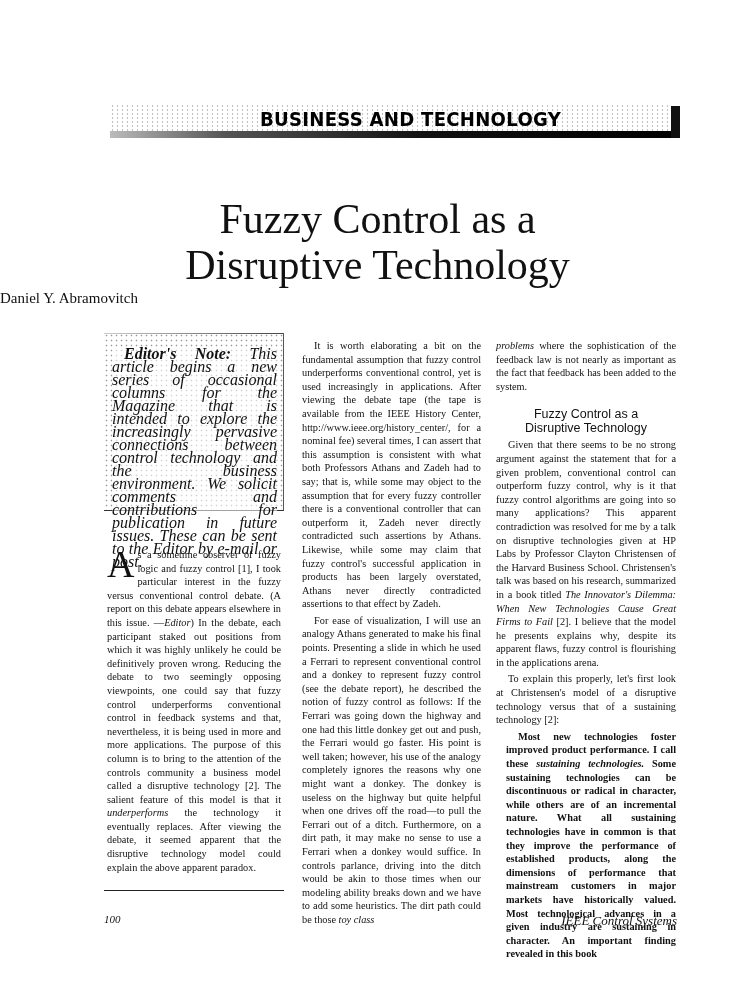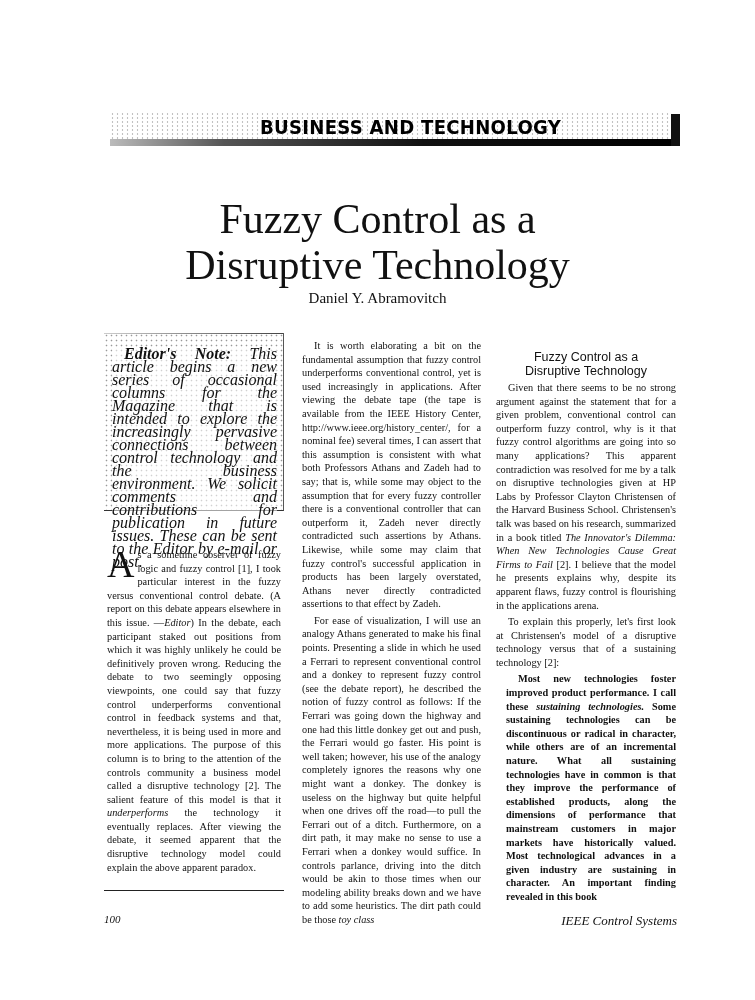--- a/index.html
+++ b/index.html
@@ -1,33 +1,33 @@
 <!DOCTYPE html>
 <html><head>
 <meta charset="utf-8">
 <style>
   html, body { margin: 0; padding: 0; background: #ffffff; }
   body { width: 755px; height: 1000px; position: relative; overflow: hidden;
          font-family: "Liberation Serif", "DejaVu Serif", serif; color: #111; }
 
-  .banner { position: absolute; left: 110px; top: 108px; width: 570px; height: 38px; }
+  .banner { position: absolute; left: 110px; top: 100px; width: 570px; height: 38px; }
   .banner-bar { position: absolute; left: 0; right: 0; bottom: 0; height: 7px;
     background: linear-gradient(90deg, #bbb 0%, #555 20%, #111 55%, #000 100%); }
   .banner-speckle { position: absolute; left: 0; right: 8px; top: 4px; bottom: 6px;
     background-image: radial-gradient(#777 0.8px, transparent 1.2px);
     background-size: 5px 4px; opacity: 0.45; }
   .banner-cap { position: absolute; right: 0; top: 6px; width: 9px; bottom: 0; background: #111; }
   .banner-text { position: absolute; left: 150px; top: 8px;
     font-family: "DejaVu Sans", "Liberation Sans", sans-serif; font-weight: 900;
     font-size: 19px; letter-spacing: 0.3px; color: #000; transform: scaleX(0.95);
     transform-origin: left center; }
 
   .title { position: absolute; left: 0; right: 0; top: 196px; text-align: center;
     font-size: 42px; line-height: 46px; font-weight: normal; }
-  .author { position: absolute; left: 0; right: 0; top: 290px; text-align: center;
+  .author { position: absolute; left: 0; right: 0; top: 290px; text-align: left;
     font-size: 15px; }
 
   .col { position: absolute; font-size: 10.3px; line-height: 13.6px; text-align: justify;
     hyphens: manual; }
   .col p { margin: 3px; text-indent: 12px; }
   .col p.noindent { text-indent: 0; }
   .col1 { left: 104px; top: 545px; width: 180px; }
   .col2 { left: 299px; top: 336px; width: 185px; }
   .col3 { left: 493px; top: 336px; width: 186px; }
 
@@ -85,20 +85,21 @@
   <p class="noindent"><span class="dropcap">A</span><span>s a sometime observer of fuzzy logic and fuzzy control [1], I took particular interest in the fuzzy versus conventional control debate. (A report on this debate appears elsewhere in this issue. —</span><i class="em">Editor</i><span>) In the debate, each participant staked out positions from which it was highly unlikely he could be definitively proven wrong. Reducing the debate to two seemingly opposing viewpoints, one could say that fuzzy control underperforms conventional control in feedback systems and that, nevertheless, it is being used in more and more applications. The purpose of this column is to bring to the attention of the controls community a business model called a disruptive technology [2]. The salient feature of this model is that it </span><i class="em">underperforms</i><span> the technology it eventually replaces.  After viewing the debate, it seemed apparent that the disruptive technology model could explain the above apparent paradox.</span></p>
   <div class="affil-rule"></div>
 </div>
 
 <div class="col col2">
   <p>It is worth elaborating a bit on the fundamental assumption that fuzzy control underperforms conventional control, yet is used increasingly in applications. After viewing the debate tape (the tape is available from the IEEE History Center, http://www.ieee.org/history_center/, for a nominal fee) several times, I can assert that this assumption is consistent with what both Professors Athans and Zadeh had to say; that is, while some may object to the assumption that for every fuzzy controller there is a conventional controller that can outperform it, Zadeh never directly contradicted such assertions by Athans. Likewise, while some may claim that fuzzy control's successful application in products has been largely overstated, Athans never directly contradicted assertions to that effect by Zadeh.</p>
   <p><span>For ease of visualization, I will use an analogy Athans generated to make his final points. Presenting a slide in which he used a Ferrari to represent conventional control and a donkey to represent fuzzy control (see the debate report), he described the notion of fuzzy control as follows: If the Ferrari was going down the highway and one had this little donkey get out and push, the Ferrari would go faster. His point is well taken; however, his use of the analogy completely ignores the reasons why one might want a donkey. The donkey is useless on the highway but quite helpful when one drives off the road—to pull the Ferrari out of a ditch. Furthermore, on a dirt path, it may make no sense to use a Ferrari when a donkey would suffice. In controls parlance, driving into the ditch would be akin to those times when our modeling ability breaks down and we have to add some heuristics. The dirt path could be those </span><i class="em">toy class</i></p>
 </div>
 
 <div class="col col3">
+  <p class="noindent"><i class="em">problems</i><span> where the sophistication of the feedback law is not nearly as important as the fact that feedback has been added to the system.</span></p>
   <div class="subhead">
     <div>Fuzzy Control as a</div>
     <div>Disruptive Technology</div>
   </div>
   <p><span>Given that there seems to be no strong argument against the statement that for a given problem, conventional control can outperform fuzzy control, why is it that fuzzy control algorithms are going into so many applications? This apparent contradiction was resolved for me by a talk on disruptive technologies given at HP Labs by Professor Clayton Christensen of the Harvard Business School. Christensen's talk was based on his research, summarized in a book titled </span><i class="em">The Innovator's Dilemma: When New Technologies Cause Great Firms to Fail</i><span> [2]. I believe that the model he presents explains why, despite its apparent flaws, fuzzy control is flourishing in the applications arena.</span></p>
   <p>To explain this properly, let's first look at Christensen's model of a disruptive technology versus that of a sustaining technology [2]:</p>
   <div class="quote">
     <p><span>Most new technologies foster improved product performance. I call these </span><i class="em">sustaining technologies.</i><span> Some sustaining technologies can be discontinuous or radical in character, while others are of an incremental nature. What all sustaining technologies have in common is that they improve the performance of established products, along the dimensions of performance that mainstream customers in major markets have historically valued. Most technological advances in a given industry are sustaining in character. An important finding revealed in this book</span></p>
   </div>
 </div>

